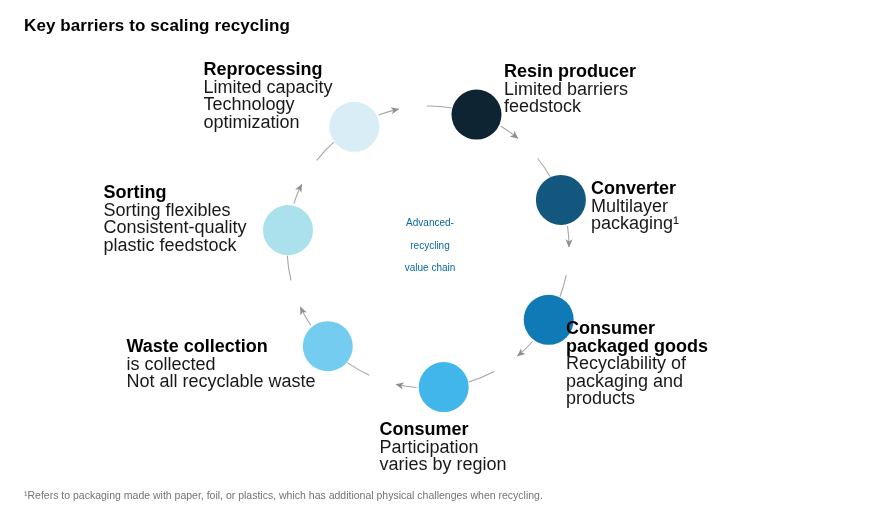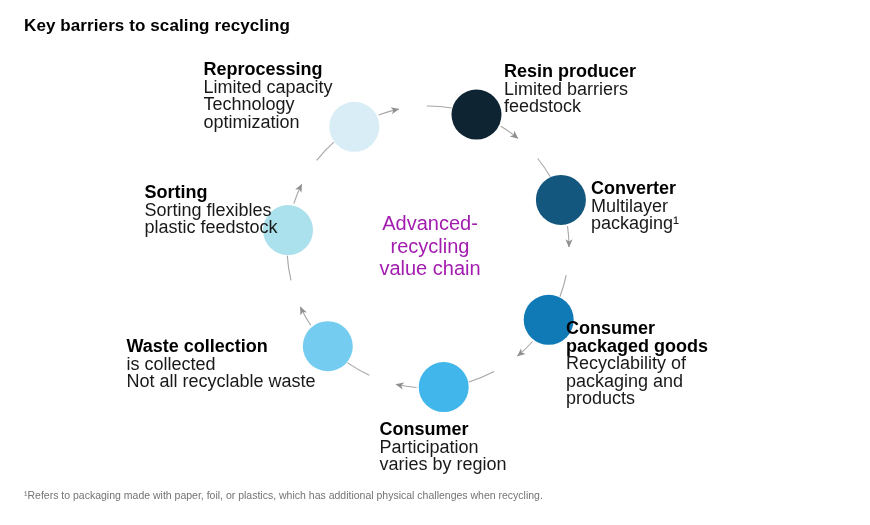--- a/index.html
+++ b/index.html
@@ -6,21 +6,21 @@
   .canvas{position:relative;width:870px;height:525px;background:#fff;overflow:hidden;
           font-family:"Liberation Sans",sans-serif;}
   .title{position:absolute;left:24px;top:16px;margin:0;font-size:17px;line-height:20px;
          font-weight:700;color:#000000;letter-spacing:.1px;}
   #diagram-svg{position:absolute;left:0;top:0;}
   .node-label{position:absolute;transform:translateX(-50%);text-align:left;
               font-size:18px;line-height:17.5px;color:#191919;}
   .node-label span{display:block;white-space:nowrap;}
   .node-label .nm{font-weight:700;color:#000;}
   .center-label{position:absolute;left:430px;top:212px;transform:translateX(-50%);
-                text-align:center;font-size:20px;line-height:22.5px;color:#a21caf;}
+                text-align:center;font-size:10px;line-height:22.5px;color:#0369a1;}
   .center-label span{display:block;white-space:nowrap;}
   .footnote{position:absolute;left:24px;top:489px;font-size:10.5px;line-height:13px;
             color:#737373;}
 </style>
 </head>
 <body>
 
 <div class="canvas">
   <h1 class="title">Key barriers to scaling recycling</h1>
 
@@ -80,23 +80,24 @@
       <div class="node-label" style="left: 443px; top: 421px;">
         <span class="nm">Consumer</span>
         <span>Participation</span>
         <span>varies by region</span>
       </div>
       <div class="node-label" style="left: 221px; top: 338px;">
         <span class="nm">Waste collection</span>
         <span>is collected</span>
         <span>Not all recyclable waste</span>
       </div>
-      <div class="node-label" style="left: 175px; top: 184px; margin-left: 36px;">
+      <div class="node-label" style="left: 175px; top: 184px;">
         <span class="nm">Sorting</span>
         <span>Sorting flexibles</span>
+        <span>Consistent-quality</span>
         <span>plastic feedstock</span>
       </div>
     </div>
 
   <div class="center-label">
     <span>Advanced-</span>
     <span>recycling</span>
     <span>value chain</span>
   </div>
 

